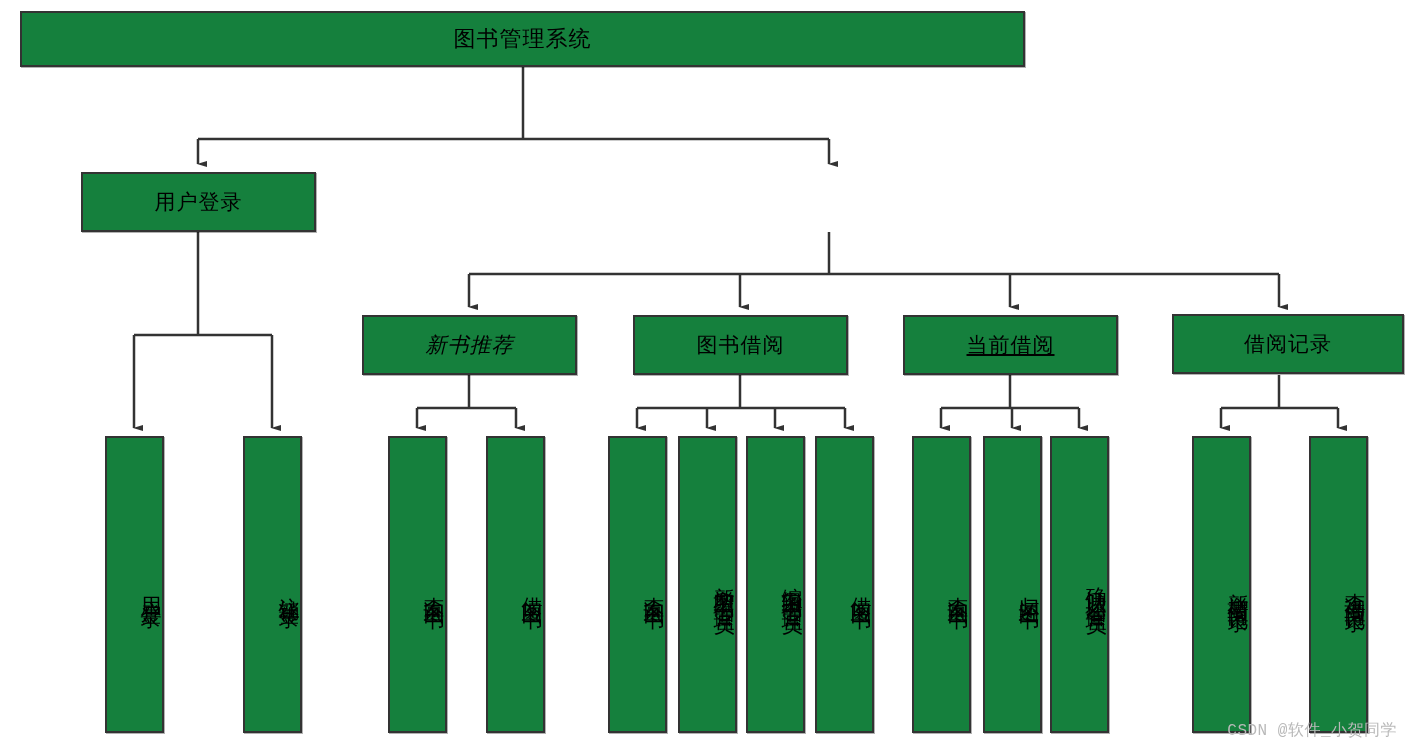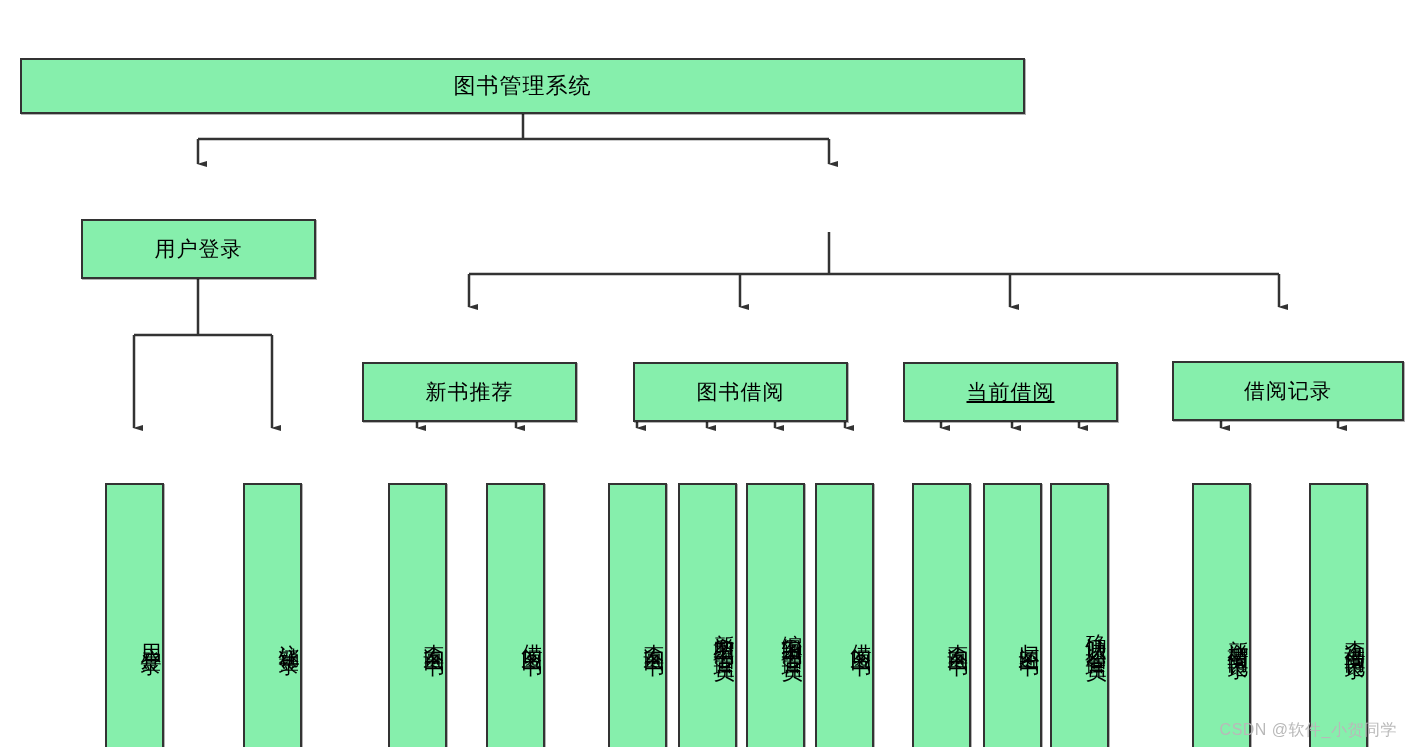--- a/index.html
+++ b/index.html
@@ -8,28 +8,27 @@
     background:#ffffff;
     font-family:"Liberation Sans","DejaVu Sans",sans-serif;
     overflow:hidden;
   }
   #canvas{position:relative;width:1405px;height:747px;}
   svg#edges{position:absolute;left:0;top:0;width:1405px;height:747px;pointer-events:none;}
 
   .node{
     position:absolute;
     box-sizing:border-box;
-    background:#86efac;
+    background:#15803d;
     border:2px solid #333333;
     box-shadow:1px 1px 0 rgba(0,0,0,0.30);
     display:flex;
     align-items:center;
     justify-content:center;
     color:#000000;
-    margin-top:47px;
   }
   .node.h{ font-size:21px; letter-spacing:1px; }
   .node.root{ font-size:22px; }
   .node.v{
     writing-mode:vertical-rl;
     text-orientation:upright;
     font-size:21px;
     letter-spacing:4px;
     line-height:1;
     padding-top:6px;
@@ -38,20 +37,21 @@
   }
   .node.v span{ writing-mode:vertical-rl; text-orientation:upright; }
 
   #watermark{
     position:absolute;
     right:8px; bottom:6px;
     font-size:16px;
     color:#b9b9b9;
     letter-spacing:0.5px;
     white-space:nowrap;
+    font-family:Liberation Mono, monospace;
   }
 </style>
 </head>
 <body>
 
 <div id="canvas">
 
   <svg id="edges" viewBox="0 0 1405 747">
     <defs>
       <marker id="arrow" markerWidth="10" markerHeight="12" refX="3" refY="9" orient="auto" markerUnits="userSpaceOnUse">
@@ -103,21 +103,21 @@
   </svg>
 
   <div class="node h root" style="left:20px;top:11px;width:1005px;height:56px;">
     <span>图书管理系统</span>
   </div>
 
   <div class="node h" style="left:81px;top:172px;width:235px;height:60px;">
     <span>用户登录</span>
   </div>
 
-  <div class="node h" style="left:362px;top:315px;width:215px;height:60px;">
+  <div class="node h" style="left:362px;top:315px;width:215px;height:60px;font-style:italic;">
     <span>新书推荐</span>
   </div>
   <div class="node h" style="left:633px;top:315px;width:215px;height:60px;text-align:right;">
     <span>图书借阅</span>
   </div>
   <div class="node h" style="left:903px;top:315px;width:215px;height:60px;text-decoration:underline;">
     <span>当前借阅</span>
   </div>
   <div class="node h" style="left:1172px;top:314px;width:232px;height:60px;">
     <span>借阅记录</span>

